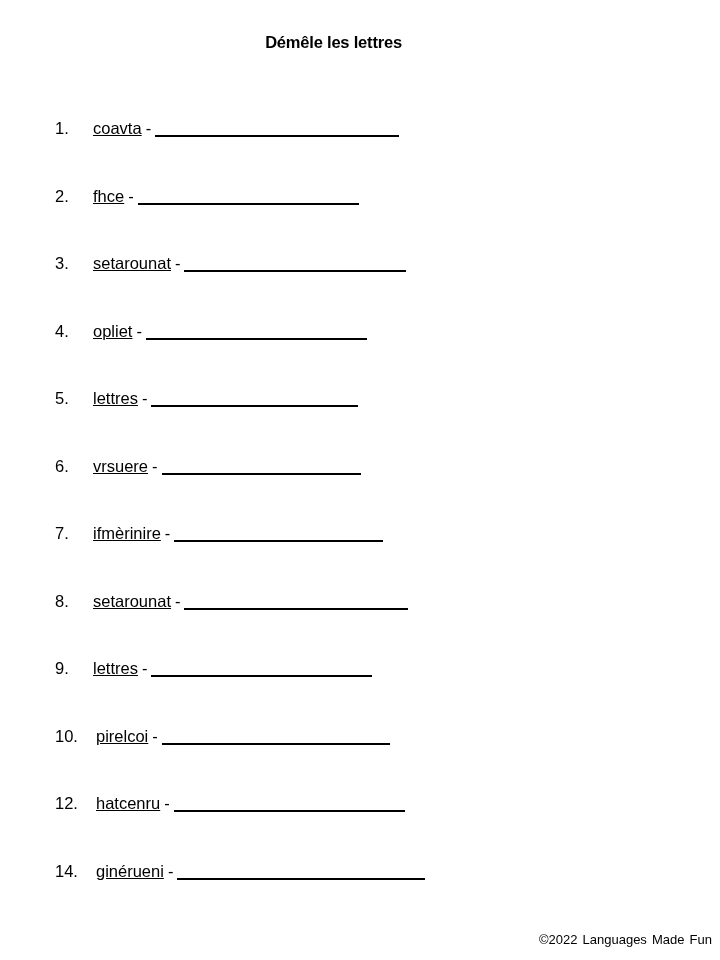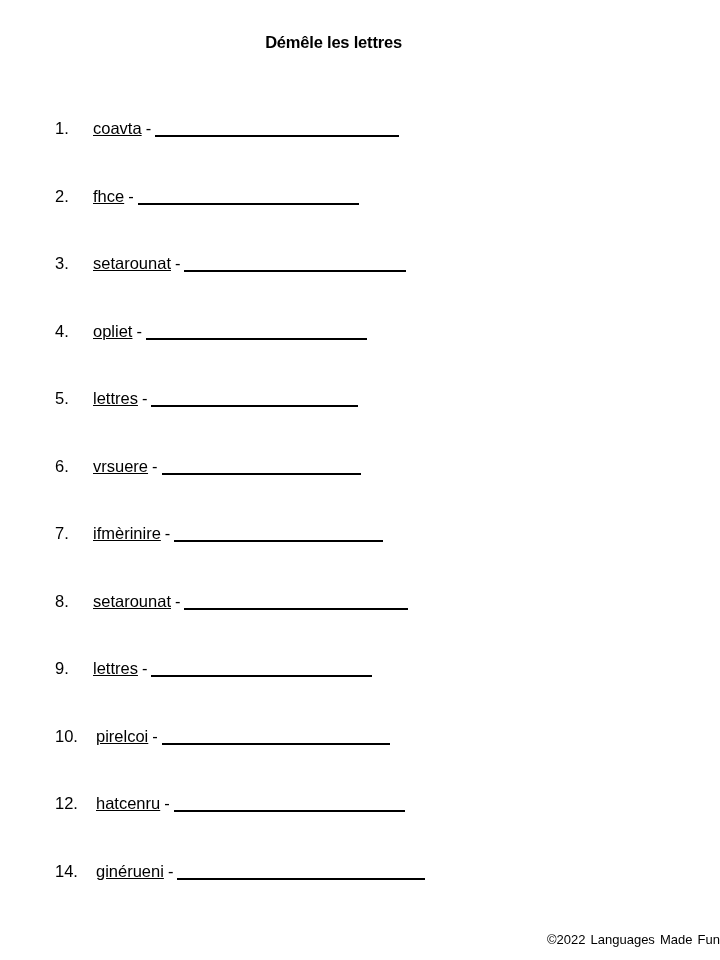--- a/index.html
+++ b/index.html
@@ -85,21 +85,21 @@
     border-bottom: 2.2px solid #000000;
     height: 17px;
     margin-bottom: 1px;
   }
 
   .copyright {
     position: absolute;
     left: 0;
     top: 932px;
     width: 720px;
-    padding-right: 0;
+    padding-right: 8px;
     box-sizing: border-box;
     text-align: right;
     font-size: 13px;
     color: #000000;
     word-spacing: 1.5px;
   }
 </style>
 </head>
 <body>
 

